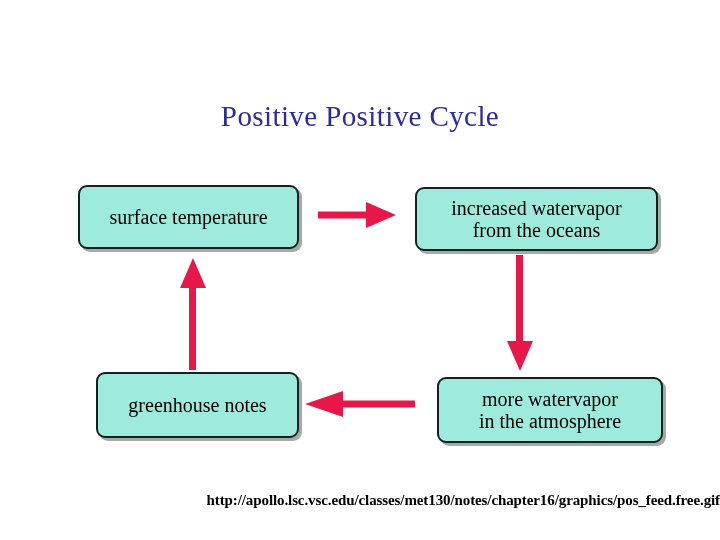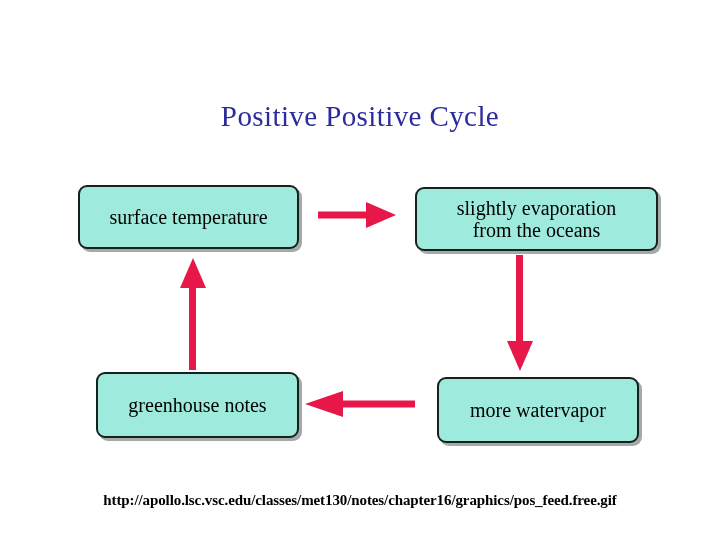--- a/index.html
+++ b/index.html
@@ -56,70 +56,71 @@
     padding: 2px 6px;
   }
   .flow-box .line {
     display: block;
     white-space: nowrap;
   }
 
   #box-surface-temperature { left: 78px;  top: 185px; width: 221px; height: 64px; }
   #box-increased-evaporation { left: 415px; top: 187px; width: 243px; height: 64px; }
   #box-greenhouse-effect   { left: 96px;  top: 372px; width: 203px; height: 66px; }
-  #box-watervapor          { left: 437px; top: 377px; width: 202px; height: 66px; }
+  #box-watervapor          { left: 437px; top: 377px; width: 226px; height: 66px; }
 
   
   .arrow {
     position: absolute;
   }
   .arrow svg { display: block; }
 
   #arrow-top    { left: 318px; top: 200px; }
   #arrow-right  { left: 505px; top: 255px; }
   #arrow-bottom { left: 305px; top: 389px; }
   #arrow-left   { left: 178px; top: 258px; }
 
   
   .source-caption {
     position: absolute;
     left: 0;
     top: 492px;
     width: 720px;
-    text-align: center;
+    text-align: right;
     font-family: "Liberation Serif", "DejaVu Serif", serif;
     font-size: 15px;
     font-weight: 700;
     color: #000000;
     white-space: nowrap;
     letter-spacing: -0.1px;
   }
 </style>
 </head>
 <body>
 
 <div id="page">
 
   <div class="diagram-title">Positive Positive Cycle</div>
 
   <div class="flow-box" id="box-surface-temperature">
     <span class="line">surface temperature</span>
   </div>
 
   <div class="flow-box" id="box-increased-evaporation">
-    <span class="line">slightly evaporation</span>
+    <span class="line">increased watervapor</span>
     <span class="line">from the oceans</span>
   </div>
 
   <div class="flow-box" id="box-greenhouse-effect">
     <span class="line">greenhouse notes</span>
   </div>
 
   <div class="flow-box" id="box-watervapor">
     <span class="line">more watervapor</span>
+    <span class="line">in the atmosphere</span>
   </div>
 
   <div class="arrow" id="arrow-top">
     <svg width="78" height="30" viewBox="0 0 78 30">
       <rect x="0" y="11.5" width="55" height="7" fill="#e8174a"></rect>
       <polygon points="48,2 78,15 48,28" fill="#e8174a"></polygon>
     </svg>
   </div>
 
   <div class="arrow" id="arrow-right">

